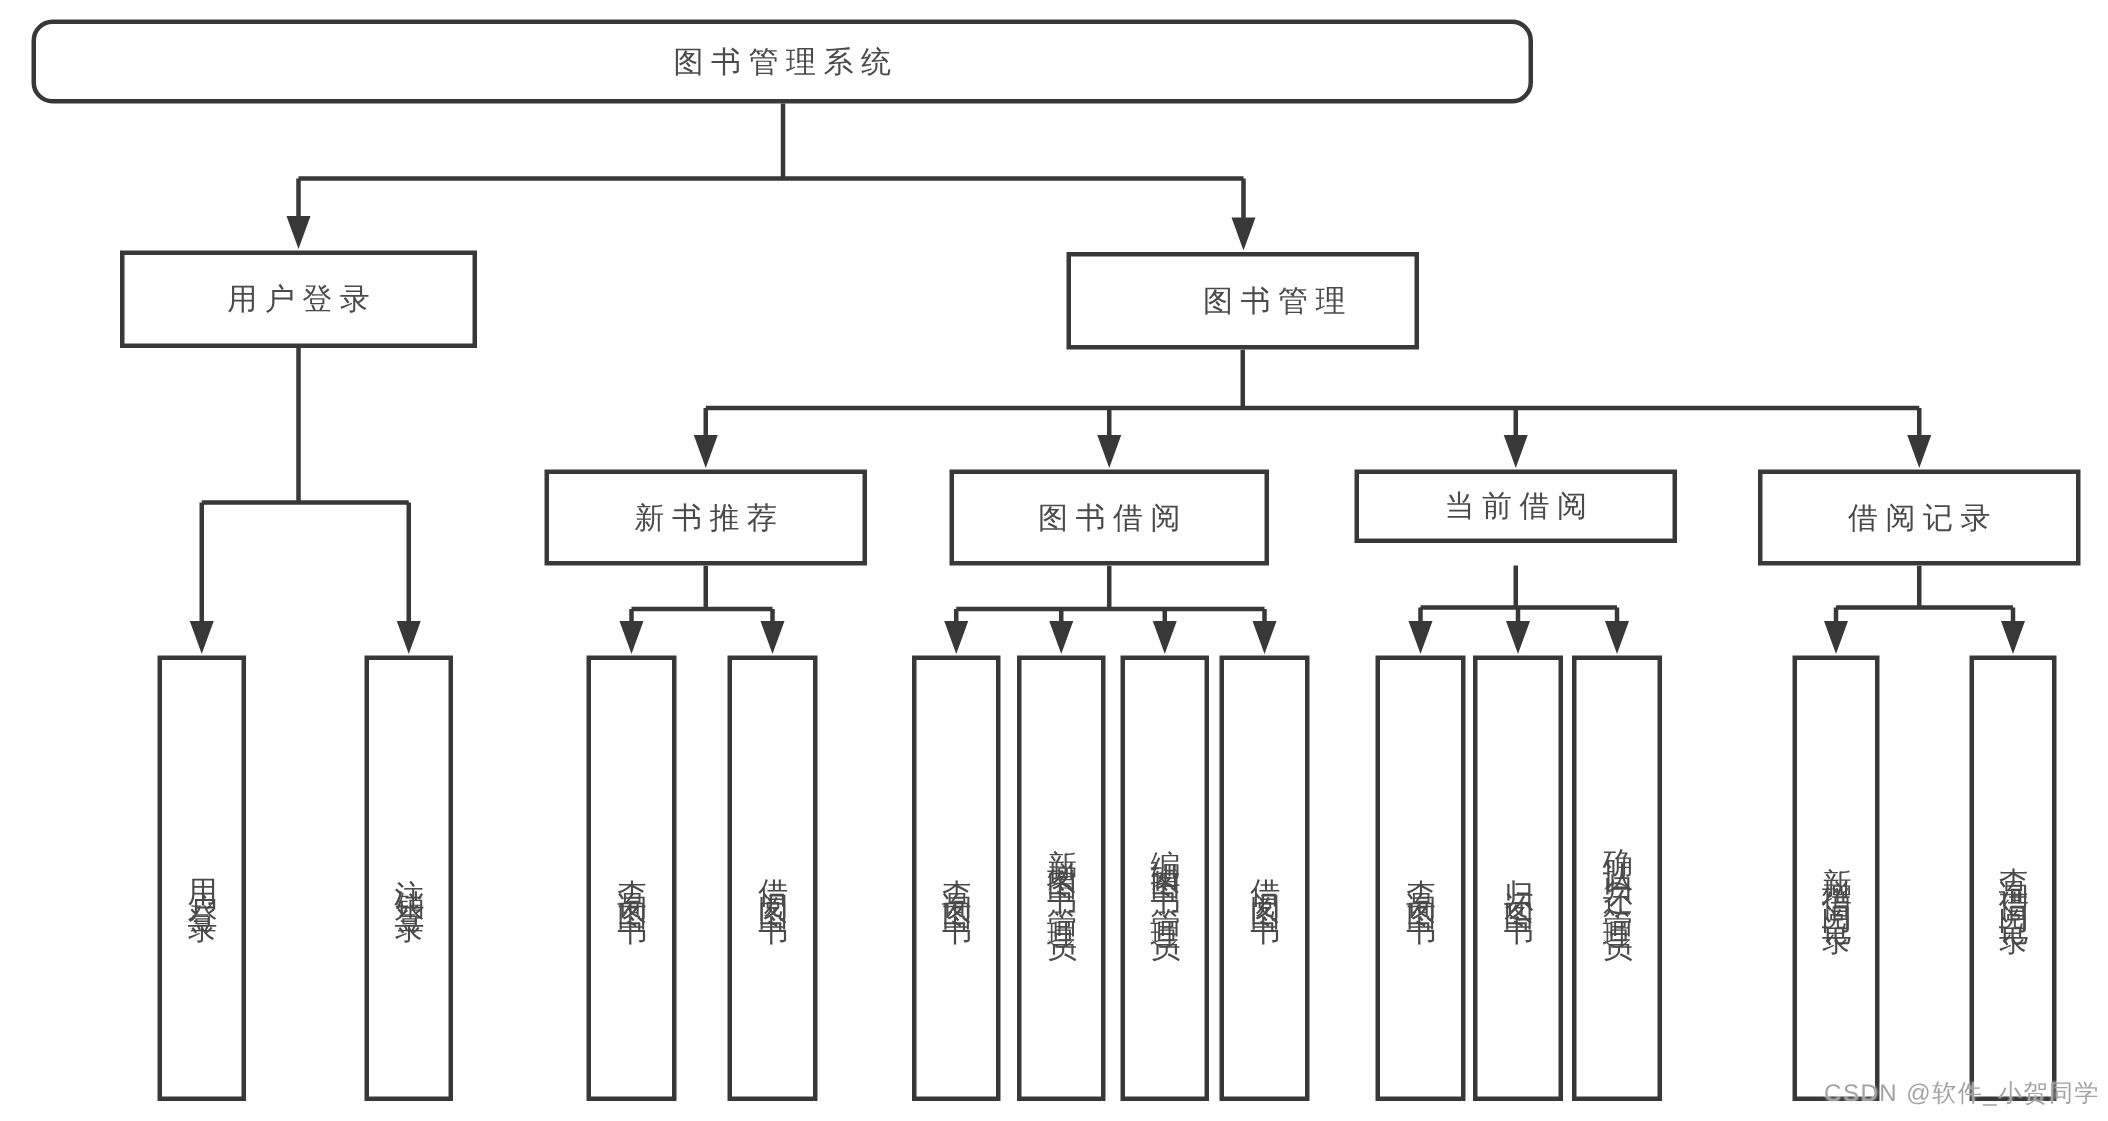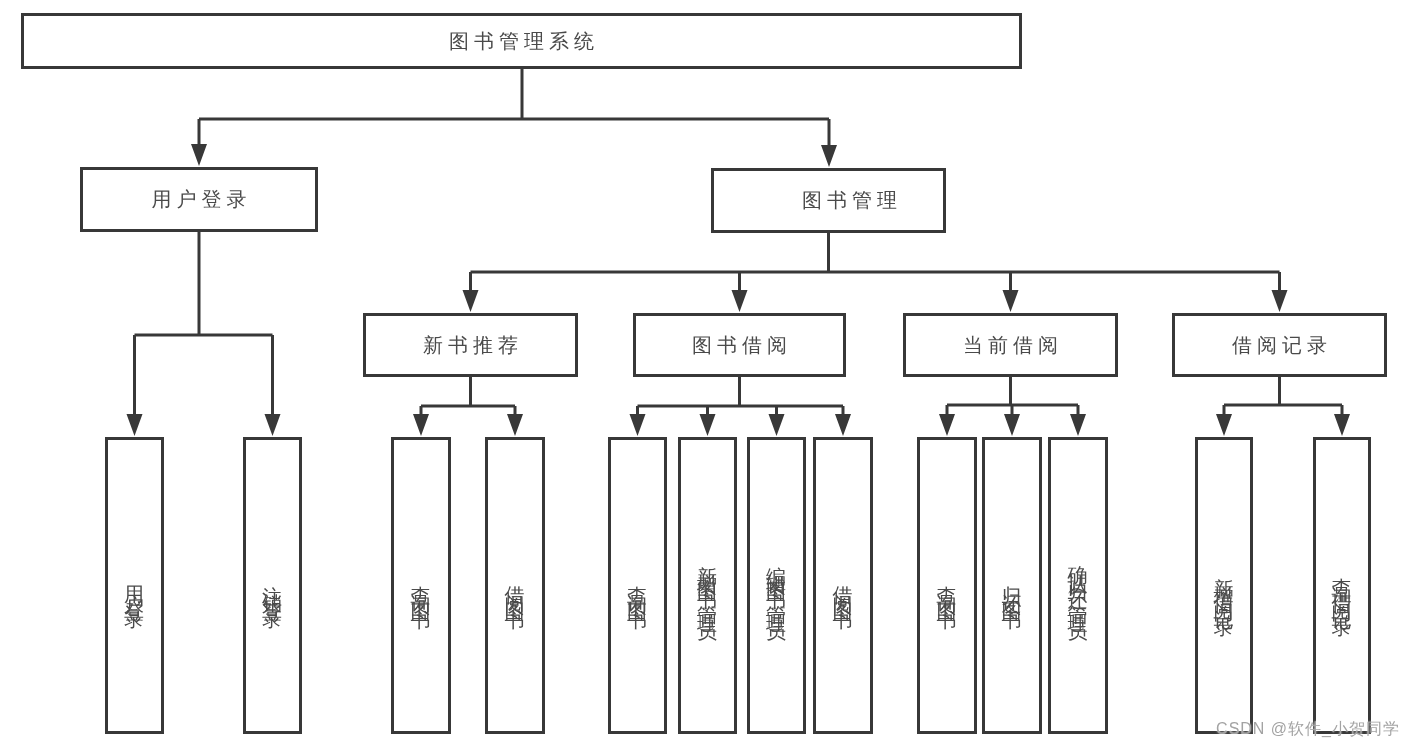--- a/index.html
+++ b/index.html
@@ -30,26 +30,26 @@
     white-space: nowrap;
   }
   .vbox {
     writing-mode: vertical-rl;
     text-orientation: mixed;
     font-size: 20px;
     letter-spacing: 8px;
     line-height: 1;
   }
   
-  .n-root   { left: 21px;  top: 13px;  width: 1001px; height: 56px; }
+  .n-root   { left: 21px;  top: 13px;  width: 1001px; height: 56px; border-radius: 14px; }
   .n-ulogin { left: 80px;  top: 167px; width: 238px;  height: 65px; }
   .n-bmgmt  { left: 711px; top: 168px; width: 235px;  height: 65px; padding-left: 47px; }
   .n-nbrec  { left: 363px; top: 313px; width: 215px;  height: 64px; }
   .n-bborr  { left: 633px; top: 313px; width: 213px;  height: 64px; }
-  .n-cborr  { left: 903px; top: 313px; width: 215px;  height: 64px; }
+  .n-cborr  { left: 903px; top: 313px; width: 215px;  height: 49px; }
   .n-brec   { left: 1172px;top: 313px; width: 215px;  height: 64px; }
   .leaf     { top: 437px; height: 297px; }
   .n-l1  { left: 105px;  width: 59px; }
   .n-l2  { left: 243px;  width: 59px; }
   .n-l3  { left: 391px;  width: 60px; }
   .n-l4  { left: 485px;  width: 60px; }
   .n-l5  { left: 608px;  width: 59px; }
   .n-l6  { left: 678px;  width: 59px; }
   .n-l7  { left: 747px;  width: 59px; }
   .n-l8  { left: 813px;  width: 60px; }

